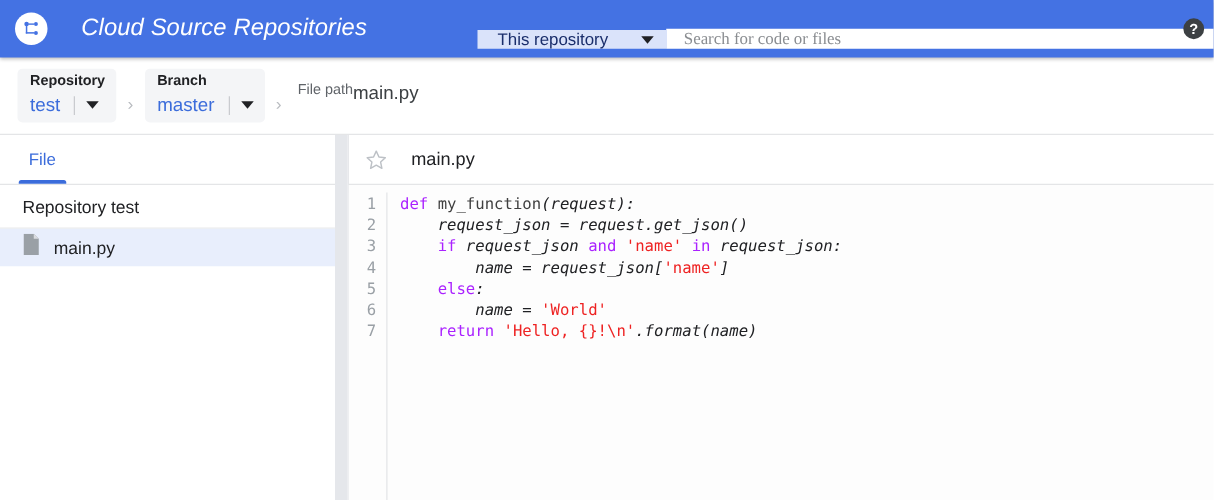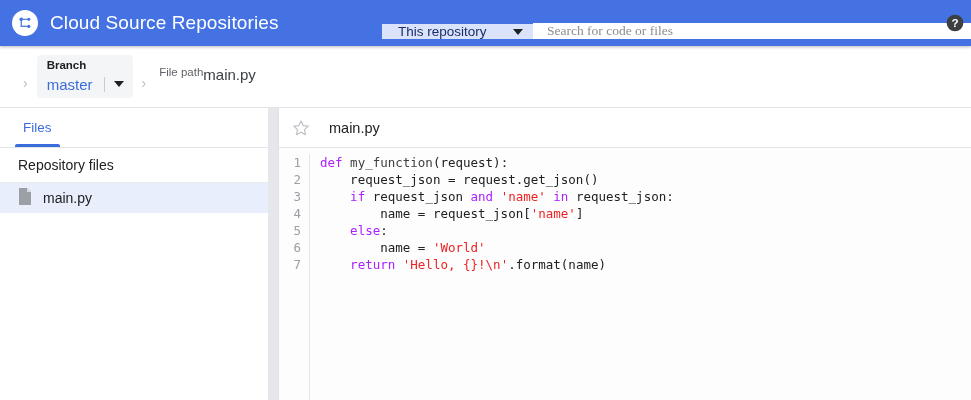--- a/index.html
+++ b/index.html
@@ -34,22 +34,23 @@
     background: #ffffff;
     display: flex;
     align-items: center;
     justify-content: center;
     flex: none;
   }
   .brand-title {
     color: #ffffff;
     font-size: 19px;
     letter-spacing: .1px;
-    margin-left: 12px;
+    margin-left: 27px;
     white-space: nowrap;
+    font-style: italic;
   }
 
   .search-wrap {
     position: absolute;
     left: 382px;
     top: 7px;
     height: 32px;
     width: 589px;
     display: flex;
     align-items: flex-end;
@@ -281,21 +282,21 @@
     padding-left: 10px;
     white-space: pre;
     color: #202124;
     overflow: hidden;
   }
   .code-lines div { height: 17px; }
 
   .tok-kw  { color: #aa22ff; }
   .tok-fn  { color: #404040; }
   .tok-str { color: #ee2222; }
-  .tok-pl  { color: #202124; }
+  .tok-pl  { color: #202124; font-style: italic; }
 </style>
 </head>
 <body>
 
 <div class="header">
 
   <div class="brand">
     <span class="brand-logo">
       <svg width="18" height="18" viewBox="0 0 24 24" aria-hidden="true">
         <circle cx="7" cy="7" r="2.4" fill="#4472e3"></circle>
@@ -320,20 +321,28 @@
   <div class="help-btn">
     <svg width="20" height="20" viewBox="0 0 24 24">
       <circle cx="12" cy="12" r="10" fill="#3c4043"></circle>
       <text x="12" y="17" font-size="14" font-family="Liberation Sans, sans-serif" fill="#ffffff" text-anchor="middle" font-weight="bold">?</text>
     </svg>
   </div>
 </div>
 
 <div class="crumbbar">
 
+  <div class="chip">
+    <span class="chip-label">Repository</span>
+    <span class="chip-row">
+      <span class="chip-value">test</span>
+      <span class="chip-sep"></span>
+      <span class="chip-caret"></span>
+    </span>
+  </div>
 
   <span class="crumb-arrow">›</span>
 
   <div class="chip">
     <span class="chip-label">Branch</span>
     <span class="chip-row">
       <span class="chip-value">master</span>
       <span class="chip-sep"></span>
       <span class="chip-caret"></span>
     </span>
@@ -345,26 +354,26 @@
     <span class="filepath-label">File path</span>
     <span class="filepath-value">main.py</span>
   </div>
 </div>
 
 <div class="body">
 
   <div class="sidebar">
     <div class="tabs">
       <div class="tab active">
-        <span>Files</span>
+        <span>File</span>
       </div>
     </div>
 
     <div class="repo-root">
-      <span>Repository files</span>
+      <span>Repository test</span>
     </div>
 
     <div class="file-item">
       <span>
         <svg width="14" height="17" viewBox="0 0 14 17">
           <path d="M1 0 h8 l4 4 v13 h-12 z" fill="#9aa0a6"></path>
           <path d="M9 0 l4 4 h-4 z" fill="#dadce0"></path>
         </svg>
       </span>
       <span class="file-name">main.py</span>

